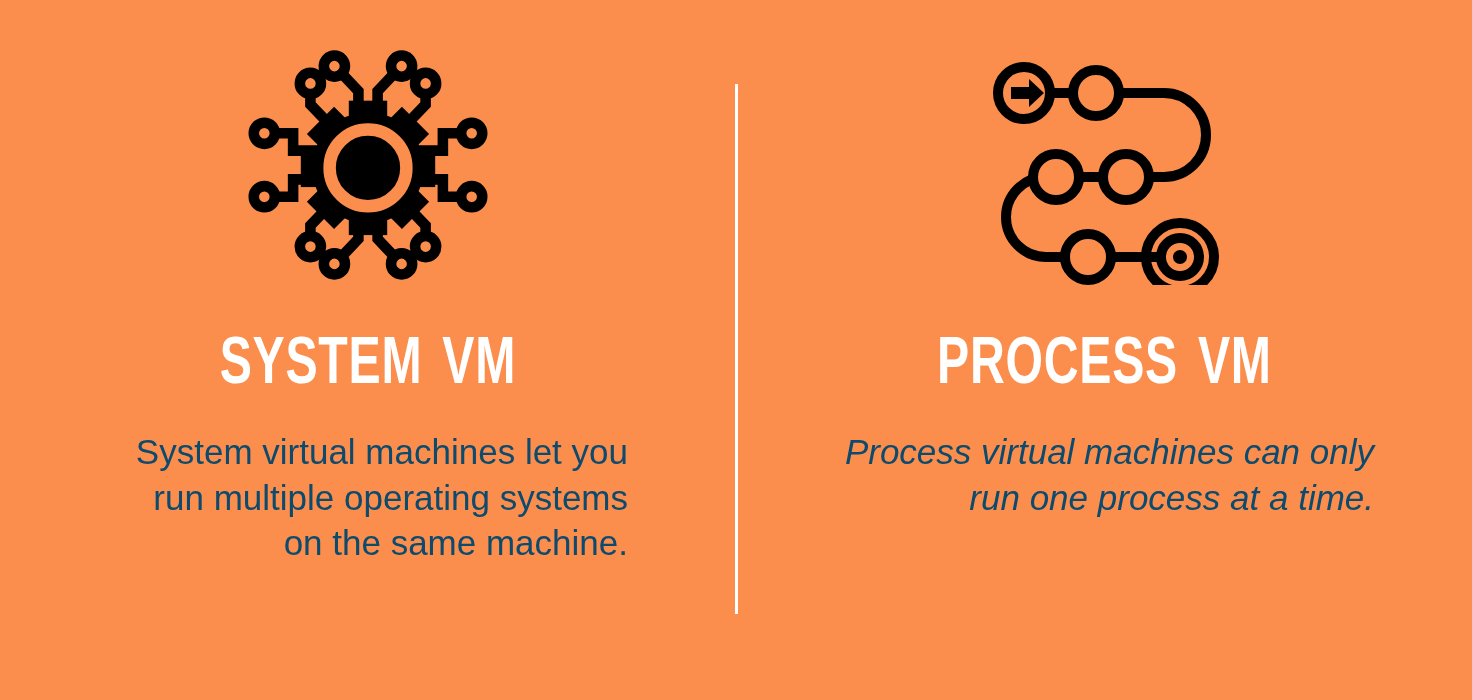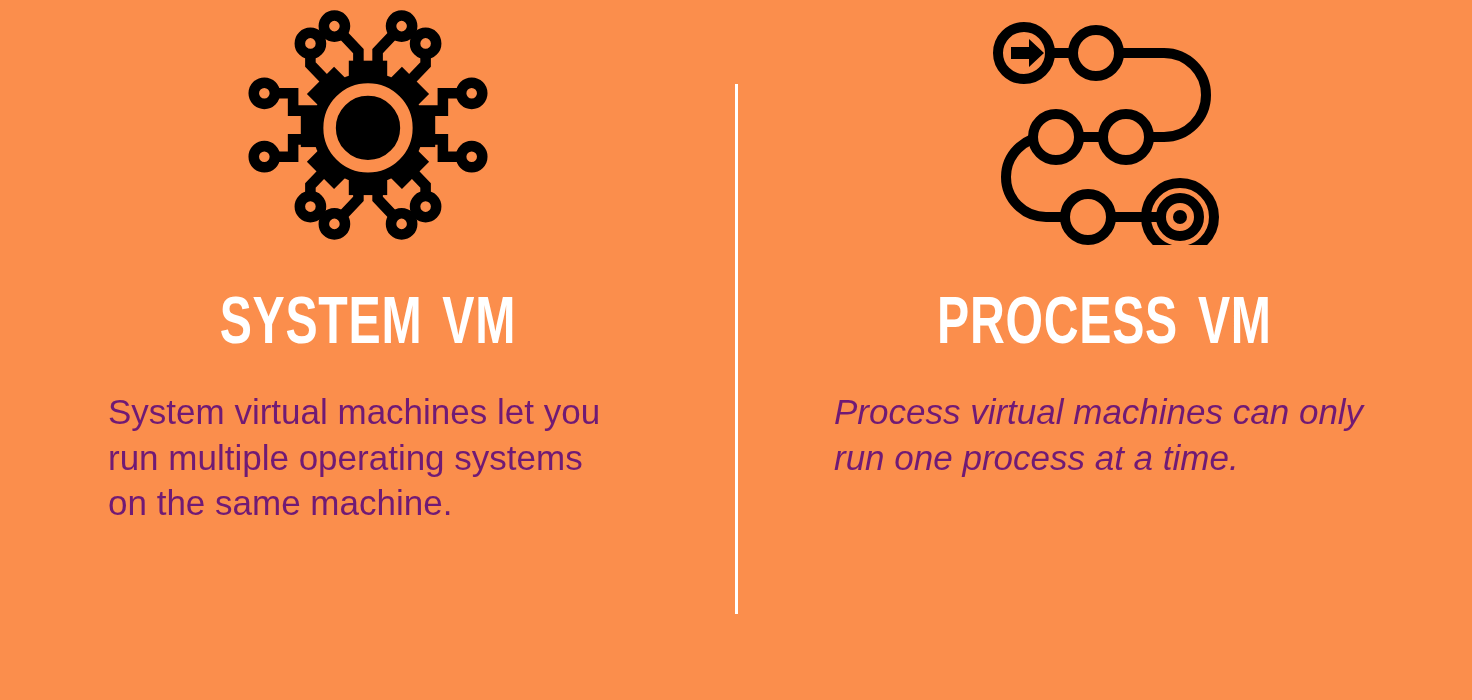--- a/index.html
+++ b/index.html
@@ -33,20 +33,21 @@
     background: #ffffff;
   }
 
   .panel {
     width: 736px;
     height: 700px;
     box-sizing: border-box;
     display: flex;
     flex-direction: column;
     align-items: center;
+    padding-top: 40px;
   }
 
   .icon-wrap {
     width: 260px;
     height: 250px;
     display: flex;
     align-items: center;
     justify-content: center;
   }
   .panel-right .icon-wrap {
@@ -68,26 +69,26 @@
     transform: scaleX(0.72);
     transform-origin: center center;
     white-space: nowrap;
     margin-top: 14px;
   }
   
 
   .panel-desc {
     margin: 0;
     margin-top: 34px;
-    color: #701a75;
+    color: #0c4a6e;
     font-family: "Liberation Sans", sans-serif;
     font-weight: 400;
     font-size: 35px;
     line-height: 1.3;
-    text-align: left;
+    text-align: right;
     max-width: 520px;
   }
   .panel-right .panel-desc {
     max-width: 540px;
     font-style: italic;
   }
 
   svg { display: block; }
 </style>
 </head>

